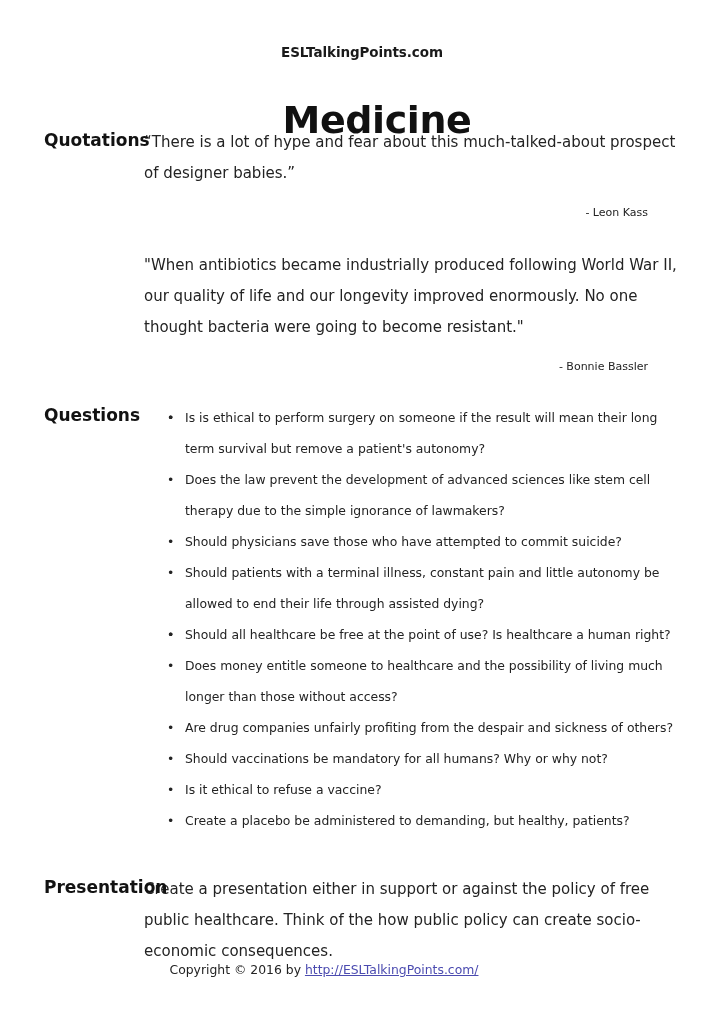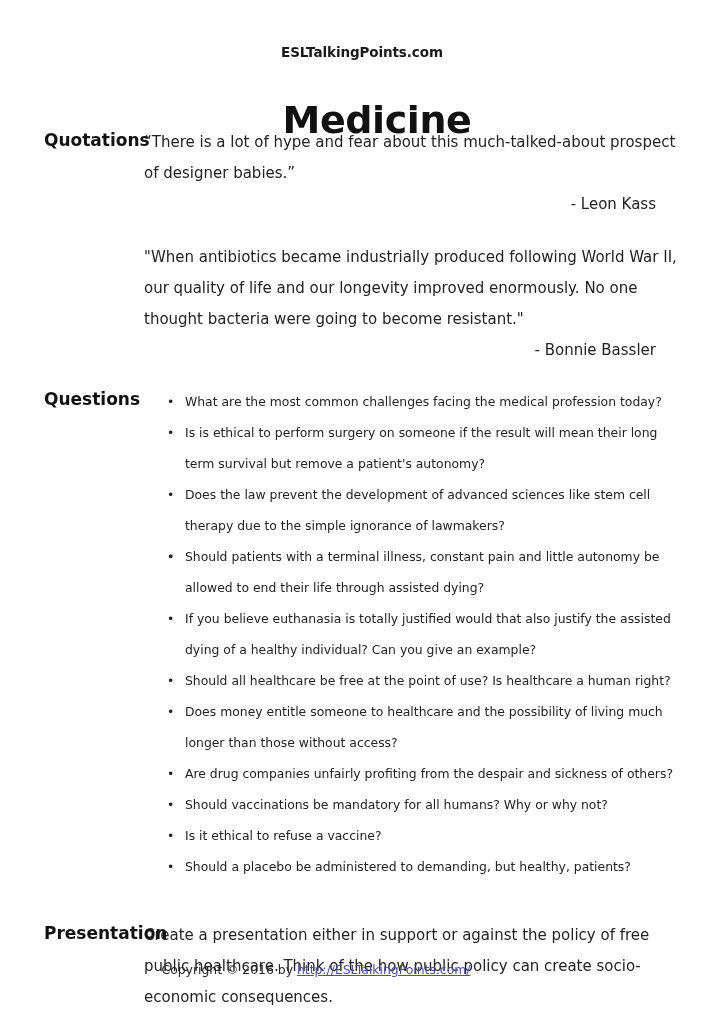--- a/index.html
+++ b/index.html
@@ -80,24 +80,24 @@
 
   .para {
     font-size: 15px;
     line-height: 31px;
     color: #232323;
     margin: 0;
     text-align: left;
   }
 
   .attribution {
-    font-size: 15px;
-    line-height: 31px;
-    color: #232323;
-    margin: 0;
+    font-size: 11px;
+    line-height: 31px;
+    color: #232323;
+    margin: 8px;
     text-align: right;
     padding-right: 28px;
   }
 
   .quote-block + .quote-block {
     margin-top: 22px;
   }
 
   
   .q-list {
@@ -124,21 +124,21 @@
 
   
   .sec-quotations { margin-bottom: 0; }
   .sec-questions  { margin-top: 20px; }
   .sec-presentation { margin-top: 38px; }
 
   
   .footer {
     position: absolute;
     top: 962px;
-    left: 4px;
+    left: 12px;
     width: 624px;
     text-align: center;
     font-size: 12.4px;
     color: #232323;
   }
   .footer a {
     color: #4b4bb0;
     text-decoration: underline;
   }
 </style>
@@ -169,40 +169,39 @@
 
       </div>
     </div>
 
     <div class="section sec-questions">
       <div class="section-label">Questions</div>
       <div class="section-body">
         <ul class="q-list">
           <li class="q-item">
             <span class="bullet">•</span>
-            <span>What are the most common challenges facing the medical profession today?</span>
           </li>
           <li class="q-item">
             <span class="bullet">•</span>
             <span>Is is ethical to perform surgery on someone if the result will mean their long term survival but remove a patient's autonomy?</span>
           </li>
           <li class="q-item">
             <span class="bullet">•</span>
             <span>Does the law prevent the development of advanced sciences like stem cell therapy due to the simple ignorance of lawmakers?</span>
           </li>
           <li class="q-item">
             <span class="bullet">•</span>
+            <span>Should physicians save those who have attempted to commit suicide?</span>
           </li>
           <li class="q-item">
             <span class="bullet">•</span>
             <span>Should patients with a terminal illness, constant pain and little autonomy be allowed to end their life through assisted dying?</span>
           </li>
           <li class="q-item">
             <span class="bullet">•</span>
-            <span>If you believe euthanasia is totally justified would that also justify the assisted dying of a healthy individual? Can you give an example?</span>
           </li>
           <li class="q-item">
             <span class="bullet">•</span>
             <span>Should all healthcare be free at the point of use? Is healthcare a human right?</span>
           </li>
           <li class="q-item">
             <span class="bullet">•</span>
             <span>Does money entitle someone to healthcare and the possibility of living much longer than those without access?</span>
           </li>
           <li class="q-item">
@@ -212,21 +211,21 @@
           <li class="q-item">
             <span class="bullet">•</span>
             <span>Should vaccinations be mandatory for all humans? Why or why not?</span>
           </li>
           <li class="q-item">
             <span class="bullet">•</span>
             <span>Is it ethical to refuse a vaccine?</span>
           </li>
           <li class="q-item">
             <span class="bullet">•</span>
-            <span>Should a placebo be administered to demanding, but healthy, patients?</span>
+            <span>Create a placebo be administered to demanding, but healthy, patients?</span>
           </li>
         </ul>
       </div>
     </div>
 
     <div class="section sec-presentation">
       <div class="section-label">Presentation</div>
       <div class="section-body">
         <p class="para">Create a presentation either in support or against the policy of free public healthcare. Think of the how public policy can create socio-economic consequences.</p>
       </div>

